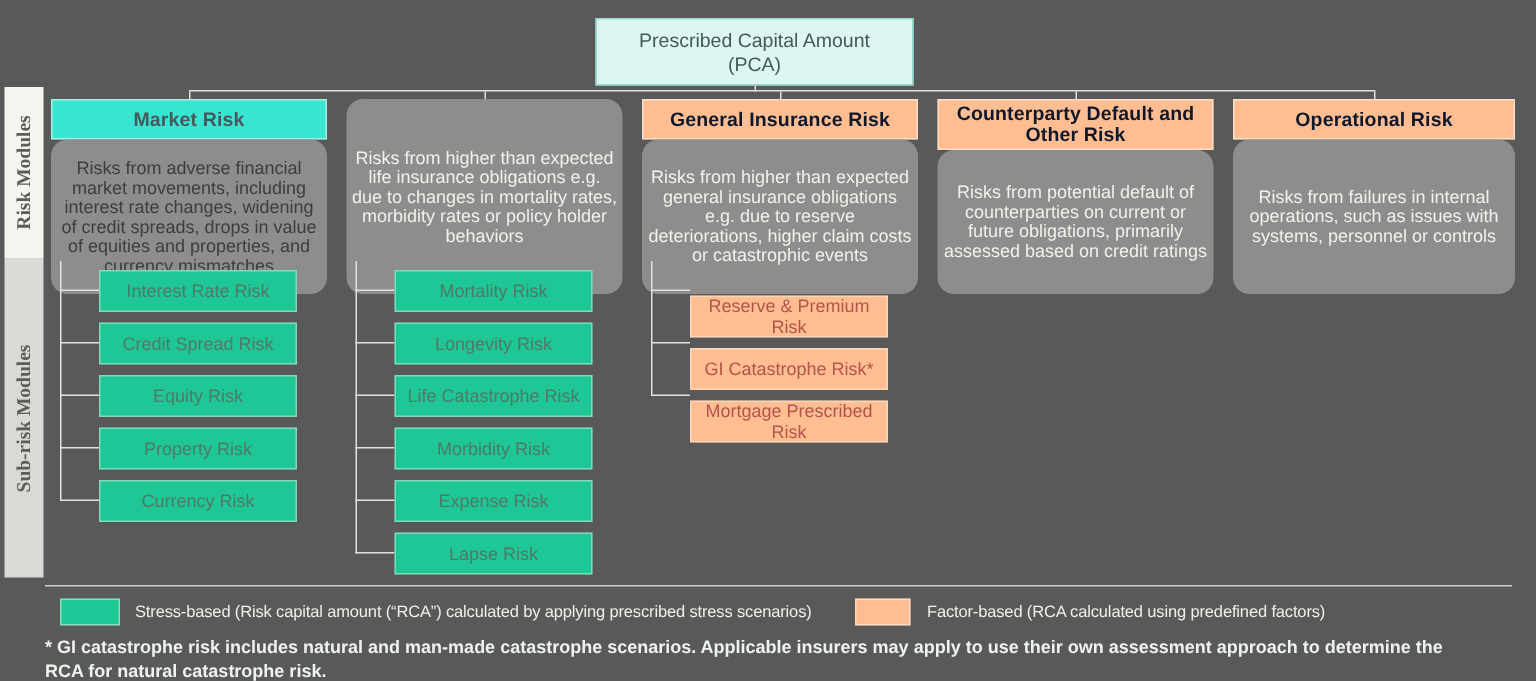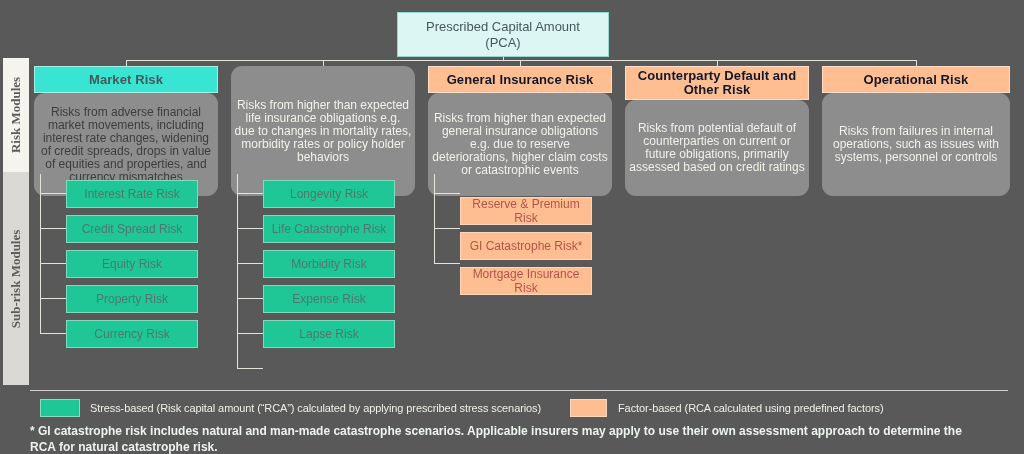--- a/index.html
+++ b/index.html
@@ -130,31 +130,32 @@
 
   <div class="subcol" style="left:66px; top:180px;">
     <div class="subbox green">Interest Rate Risk</div>
     <div class="subbox green">Credit Spread Risk</div>
     <div class="subbox green">Equity Risk</div>
     <div class="subbox green">Property Risk</div>
     <div class="subbox green">Currency Risk</div>
   </div>
 
   <div class="subcol" style="left:263px; top:180px;">
+    <div class="subbox green">Mortality Risk</div>
     <div class="subbox green">Longevity Risk</div>
     <div class="subbox green">Life Catastrophe Risk</div>
     <div class="subbox green">Morbidity Risk</div>
     <div class="subbox green">Expense Risk</div>
     <div class="subbox green">Lapse Risk</div>
   </div>
 
   <div class="subcol" style="left:460px; top:180px;margin-top:17px;">
     <div class="subbox peach">Reserve &amp; Premium Risk</div>
     <div class="subbox peach">GI Catastrophe Risk*</div>
-    <div class="subbox peach">Mortgage Insurance Risk</div>
+    <div class="subbox peach">Mortgage Prescribed Risk</div>
   </div>
 
   <div class="sep"></div>
   <div class="swatch green"></div>
   <div class="legend-label legend-stress">Stress-based  (Risk capital amount (“RCA”) calculated by applying prescribed stress scenarios)</div>
   <div class="swatch peach"></div>
   <div class="legend-label legend-factor">Factor-based (RCA calculated using predefined factors)</div>
 
   <div class="footnote">* GI catastrophe risk includes natural and man-made catastrophe scenarios.   Applicable insurers may apply to use their own assessment approach to determine the RCA for natural catastrophe risk.</div>
 

